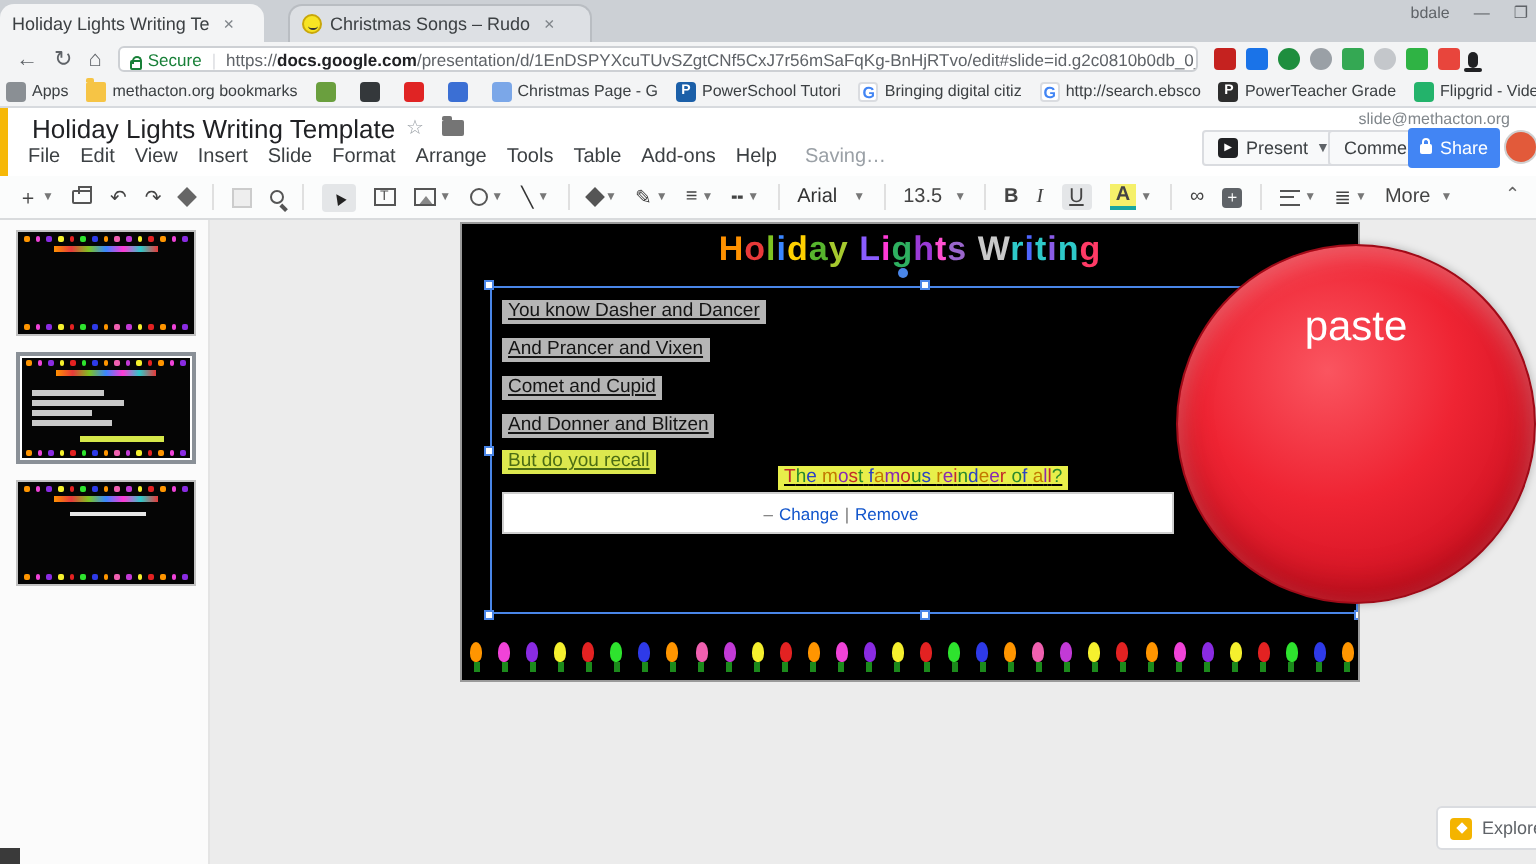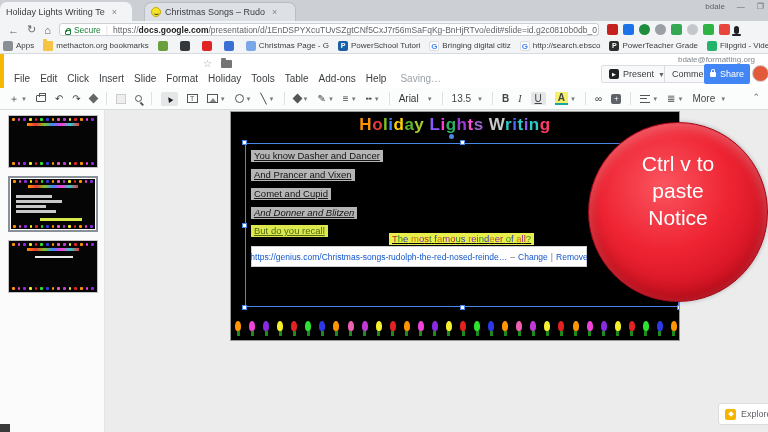--- a/index.html
+++ b/index.html
@@ -220,37 +220,38 @@
         <span class="bmt">PowerTeacher Grade</span>
       </span>
       <span class="bm">
         <span class="bmic flipgrid" style="background: rgb(35, 179, 107);"></span>
         <span class="bmt">Flipgrid - Video for s</span>
       </span>
     </div>
 
   <div class="abs" id="docshead">
     <div class="abs" id="slidesedge" style="left:0;top:0;"></div>
+    <div class="abs" id="doctitle" style="top:3px;">Holiday Lights Writing Template</div>
     <div class="abs" id="titlestar" style="top:4px;">☆</div>
     <div class="hfolder" style="top:6px;"></div>
     <div class="abs" id="menubar" style="top:19px;">
         <span>File</span>
         <span>Edit</span>
-        <span>Click</span>
+        <span>View</span>
         <span>Insert</span>
         <span>Slide</span>
         <span>Format</span>
-        <span>Holiday</span>
+        <span>Arrange</span>
         <span>Tools</span>
         <span>Table</span>
         <span>Add-ons</span>
         <span>Help</span>
         <span class="saving">Saving…</span>
       </div>
-    <div class="abs" id="email" style="top:1px;">bdale@formatting.org</div>
+    <div class="abs" id="email" style="top:1px;">slide@methacton.org</div>
     <div class="gbtn" style="left:601px;top:11px;">
       <span class="playbox">▶</span>
       <span>Present</span>
       <span class="caret">▼</span>
     </div>
     <div class="gbtn" style="left:664px;top:11px;">
       <span>Comments</span>
     </div>
   </div>
   <div id="sharebtn">
@@ -470,26 +471,25 @@
         <span class="hd" style="left:-4px;top:79px;"></span>
         <span class="hd" style="right:-4px;top:79px;"></span>
         <span class="hd" style="left:-4px;bottom:-4px;"></span>
         <span class="hd" style="left:214px;bottom:-4px;"></span>
         <span class="hd" style="right:-4px;bottom:-4px;"></span>
       </div>
       <div id="bodylines">
           <div class="pill" style="top: 38px;">You know Dasher and Dancer</div>
           <div class="pill" style="top: 57px;">And Prancer and Vixen</div>
           <div class="pill" style="top: 76px;">Comet and Cupid</div>
-          <div class="pill" style="top: 95px; font-style: italic;">And Donner and Blitzen</div>
+          <div class="pill" style="top: 95px;">And Donner and Blitzen</div>
         </div>
       <div class="pill recall" style="top:113px;">But do you recall</div>
       <div id="famous"><span style="color: rgb(194, 43, 43);">T</span><span style="color: rgb(43, 138, 43);">h</span><span style="color: rgb(43, 67, 194);">e</span><span> </span><span style="color: rgb(194, 122, 0);">m</span><span style="color: rgb(138, 43, 176);">o</span><span style="color: rgb(194, 43, 43);">s</span><span style="color: rgb(43, 138, 43);">t</span><span> </span><span style="color: rgb(43, 67, 194);">f</span><span style="color: rgb(194, 122, 0);">a</span><span style="color: rgb(138, 43, 176);">m</span><span style="color: rgb(194, 43, 43);">o</span><span style="color: rgb(43, 138, 43);">u</span><span style="color: rgb(43, 67, 194);">s</span><span> </span><span style="color: rgb(194, 122, 0);">r</span><span style="color: rgb(138, 43, 176);">e</span><span style="color: rgb(194, 43, 43);">i</span><span style="color: rgb(43, 138, 43);">n</span><span style="color: rgb(43, 67, 194);">d</span><span style="color: rgb(194, 122, 0);">e</span><span style="color: rgb(138, 43, 176);">e</span><span style="color: rgb(194, 43, 43);">r</span><span> </span><span style="color: rgb(43, 138, 43);">o</span><span style="color: rgb(43, 67, 194);">f</span><span> </span><span style="color: rgb(194, 122, 0);">a</span><span style="color: rgb(138, 43, 176);">l</span><span style="color: rgb(194, 43, 43);">l</span><span style="color: rgb(43, 138, 43);">?</span></div>
       <div id="linkpop">
-        <span class="lk">https://genius.com/Christmas-songs-rudolph-the-red-nosed-reinde…</span>
         <span class="dim">–</span>
         <span class="lk">Change</span>
         <span class="dim">|</span>
         <span class="lk">Remove</span>
       </div>
       <div id="lights">
           <span class="bulb">
             <span class="glass" style="background: rgb(255, 149, 0);"></span>
             <span class="base"></span>
           </span>
@@ -626,18 +626,16 @@
     
     
   </div>
   <div id="explore">
     <span class="expic"></span>
     <span>Explore</span>
   </div>
   <div class="abs" id="cornersq"></div>
 
   <div class="abs" id="redcircle">
-    <div>Ctrl v to</div>
     <div>paste</div>
-    <div>Notice</div>
   </div>
 
 </div>
 
 </body></html>

